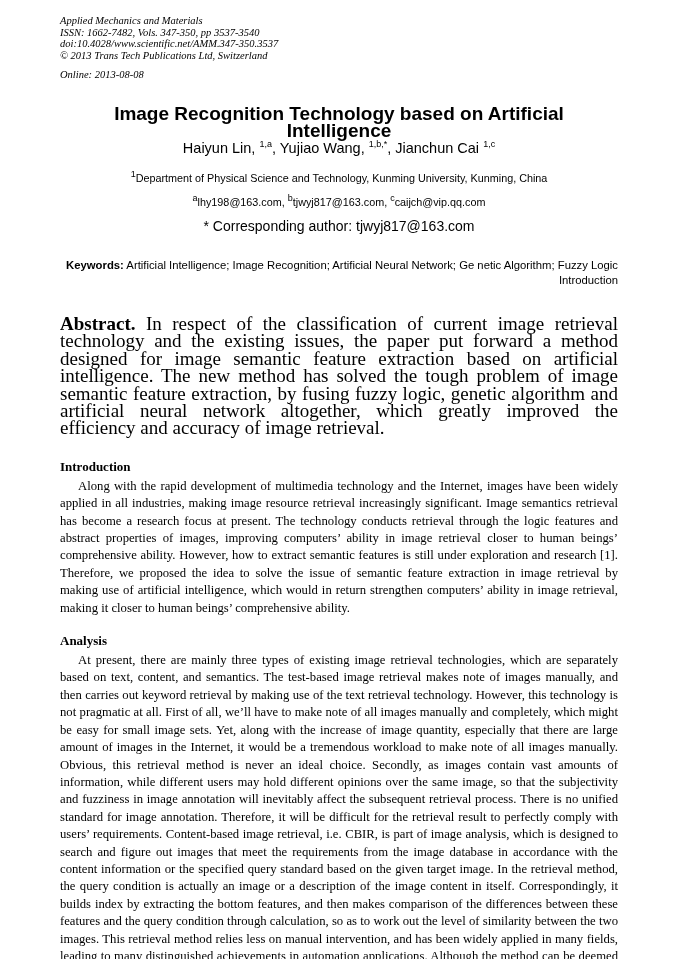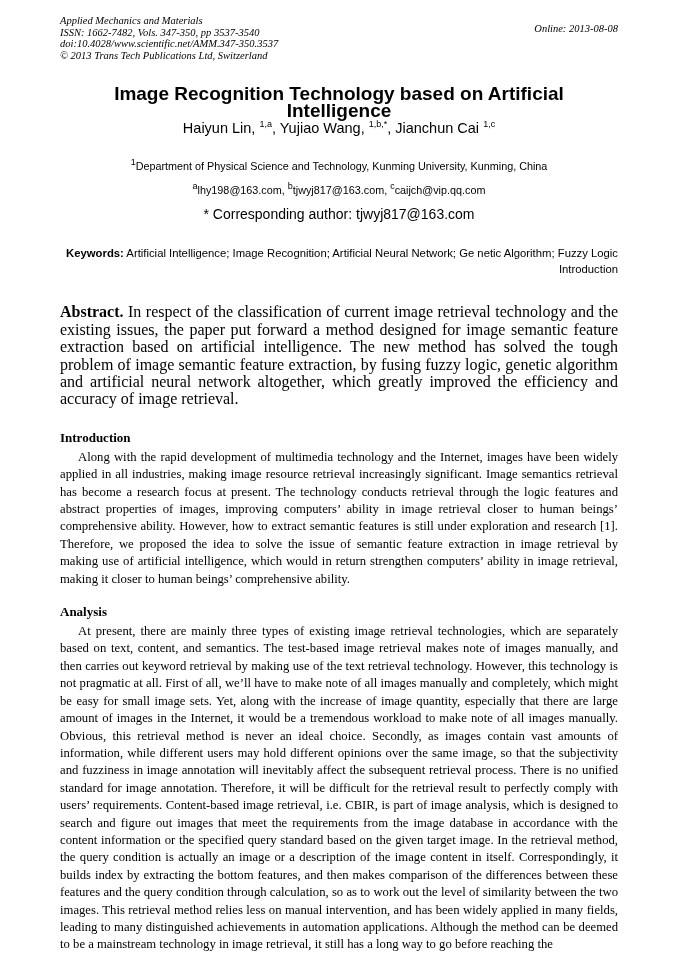--- a/index.html
+++ b/index.html
@@ -15,40 +15,41 @@
   }
   
   .hdr {
     display: flex;
     justify-content: space-between;
     align-items: flex-start;
     font-family: "Liberation Serif", "DejaVu Serif", serif;
     font-style: italic;
     font-size: 10.5px;
     line-height: 11.6px;
+    flex-direction: column;
   }
   .hdr-left div { white-space: nowrap; }
   .hdr-right { white-space: nowrap; margin-top: 8px; }
   
   .title {
     margin-top: 24px;
     text-align: center;
     font-family: "Liberation Sans", "DejaVu Sans", sans-serif;
     font-weight: bold;
     font-size: 19px;
     line-height: 17px;
   }
   .authors {
     text-align: center;
     font-family: "Liberation Sans", "DejaVu Sans", sans-serif;
     font-size: 14.5px;
   }
   .authors sup, .affil sup, .emails sup { font-size: 9px; }
   .affil {
-    margin-top: 21px;
+    margin-top: 13px;
     text-align: center;
     font-family: "Liberation Sans", "DejaVu Sans", sans-serif;
     font-size: 10.8px;
   }
   .emails {
     margin-top: 10px;
     text-align: center;
     font-family: "Liberation Sans", "DejaVu Sans", sans-serif;
     font-size: 10.8px;
   }
@@ -64,21 +65,21 @@
     font-family: "Liberation Sans", "DejaVu Sans", sans-serif;
     font-size: 11.3px;
     line-height: 15.5px;
     text-align: right;
   }
   .keywords .kw-label { font-weight: bold; }
   
   .abstract {
     margin-top: 26px;
     font-family: "Liberation Serif", "DejaVu Serif", serif;
-    font-size: 16px;
+    font-size: 19px;
     line-height: 17.4px;
     text-align: justify;
   }
   .abstract .abs-label { font-weight: bold; }
   .section-heading {
     font-family: "Liberation Serif", "DejaVu Serif", serif;
     font-weight: bold;
     font-size: 13px;
   }
   .sec-intro .section-heading { margin-top: 22px; }

